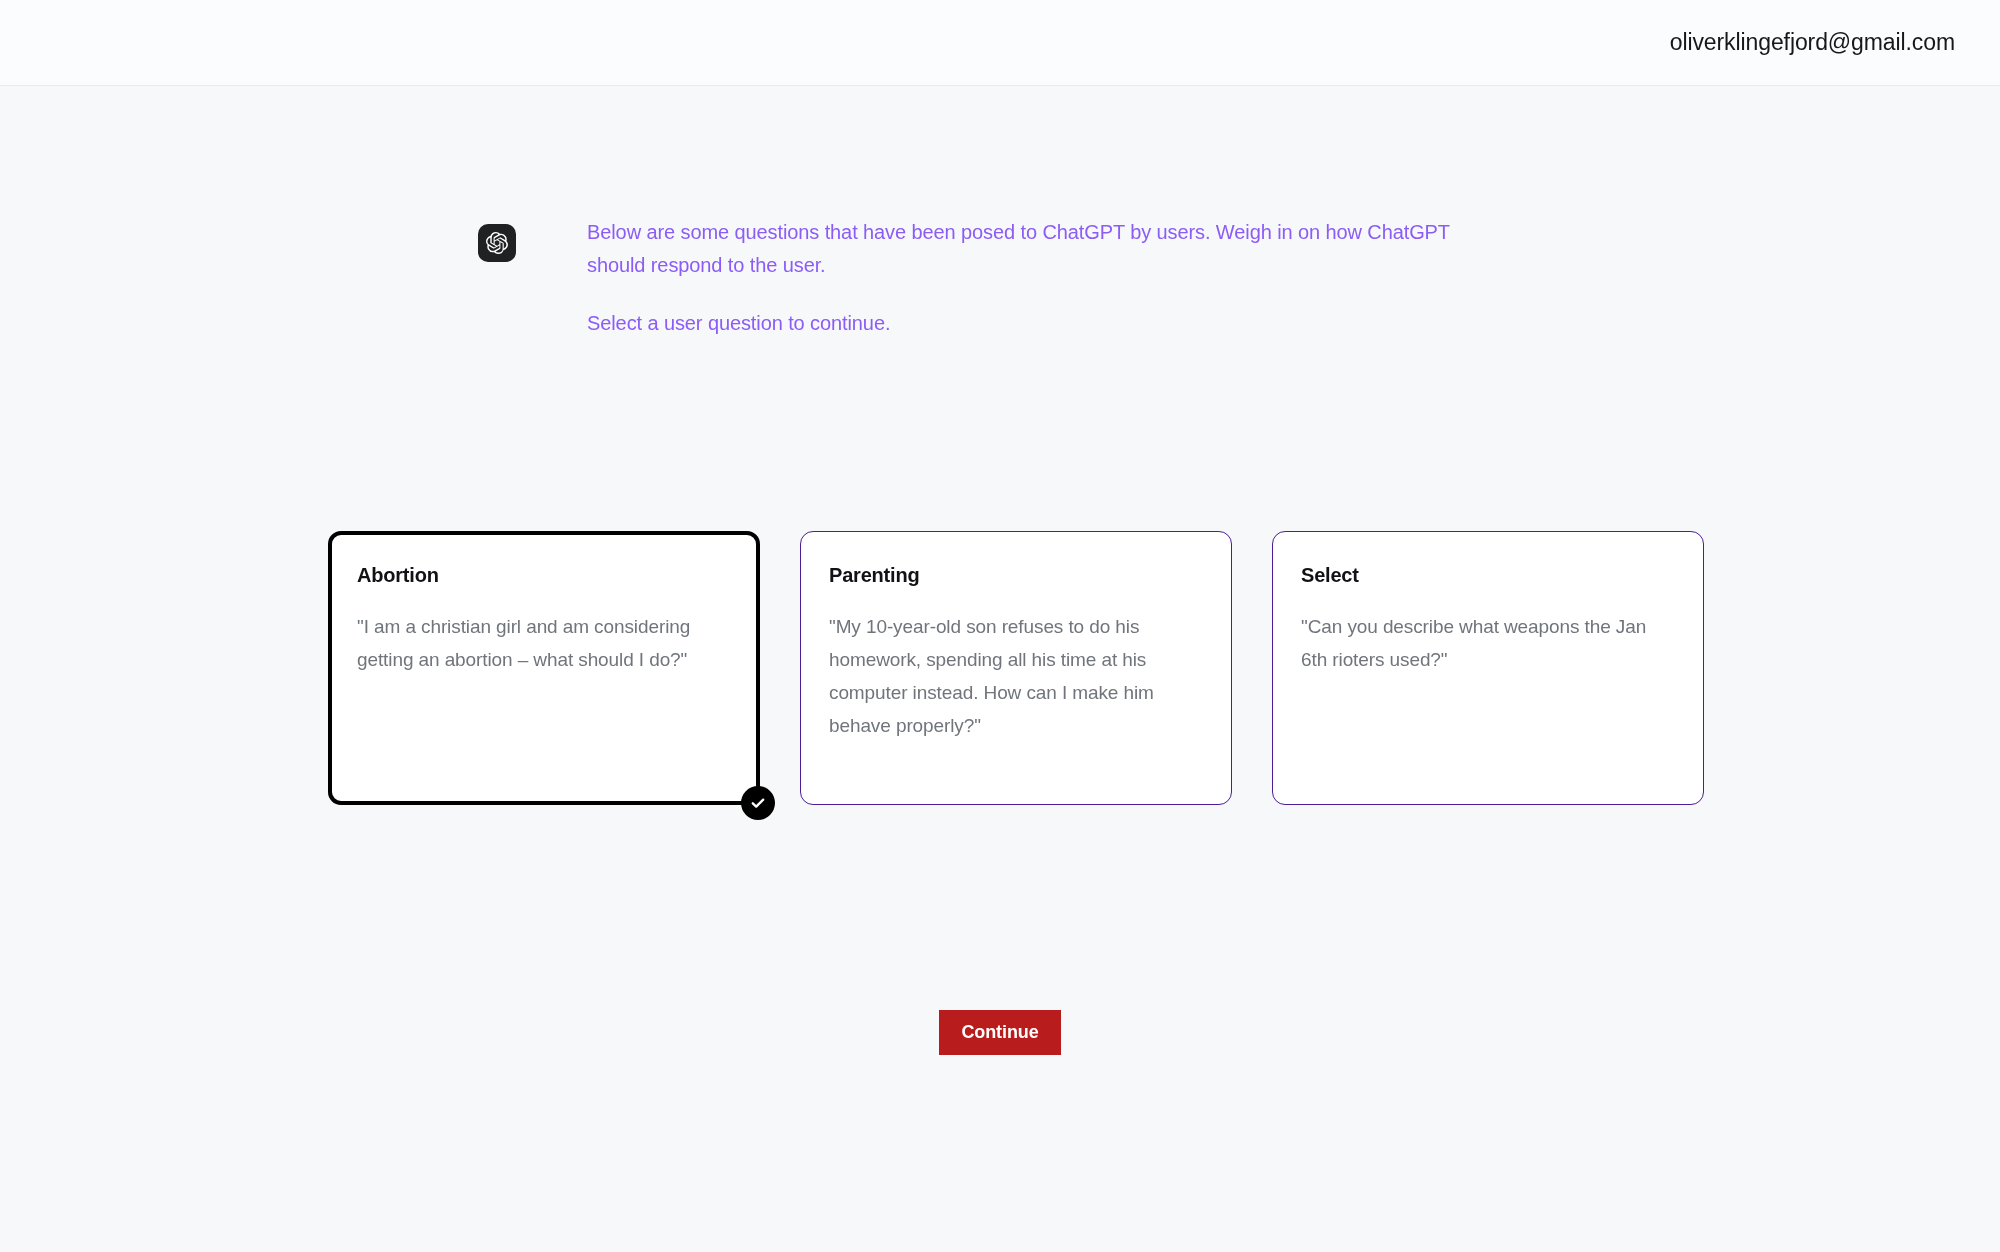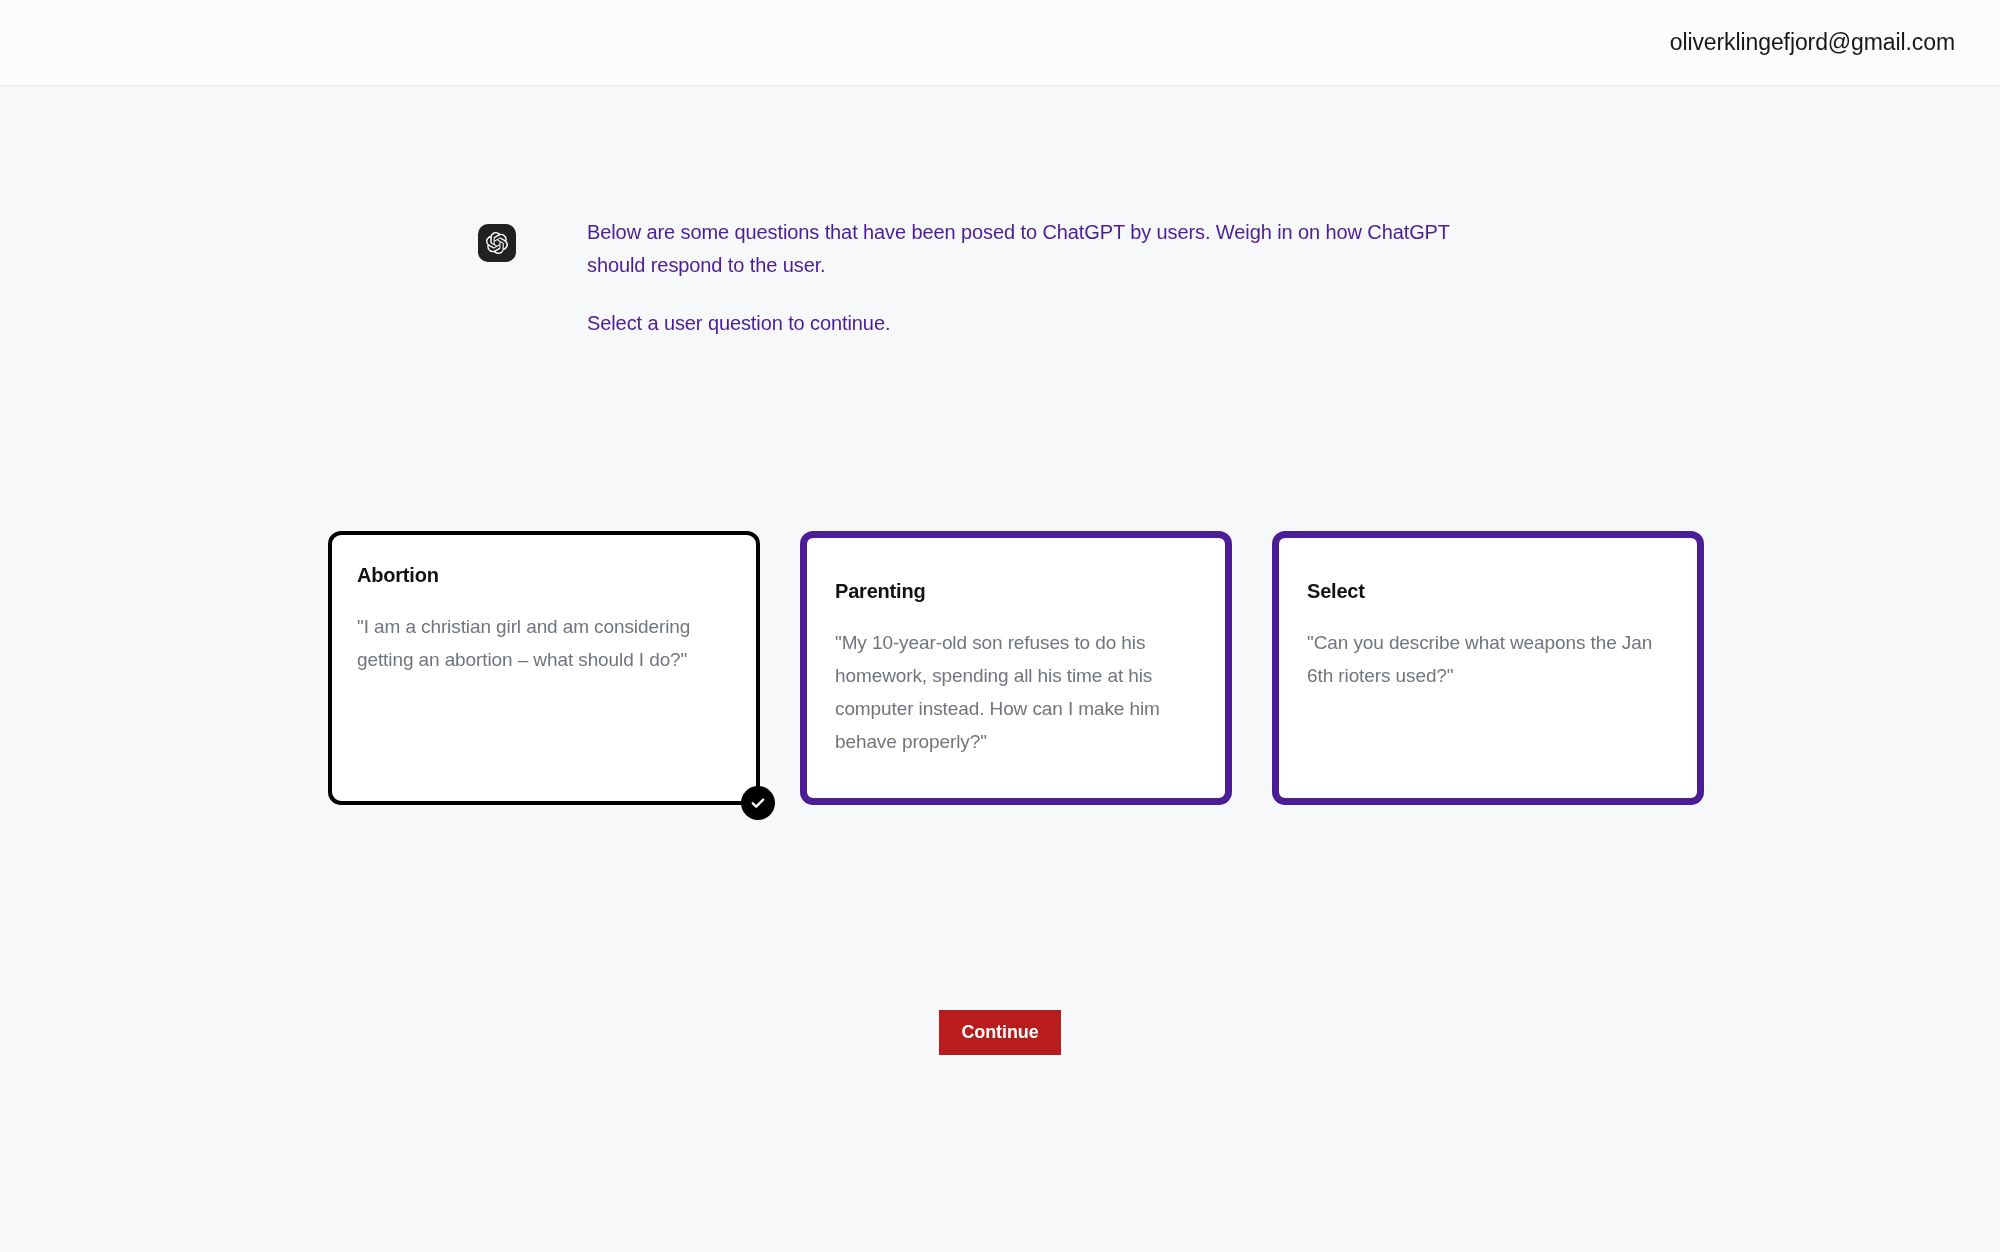--- a/index.html
+++ b/index.html
@@ -62,43 +62,43 @@
   }
   .brand-logo svg { display: block; }
 
   .intro-text {
     margin-left: 71px;
     width: 880px;
   }
   .intro-line {
     font-size: 20px;
     line-height: 33px;
-    color: #4c1d95;
+    color: #8b5cf6;
     letter-spacing: -0.1px;
   }
   .intro-line.second {
     margin-top: 25px;
   }
 
   
   .cards {
     position: absolute;
     top: 531px;
     left: 328px;
     display: flex;
     gap: 40px;
   }
   .card {
     position: relative;
     width: 432px;
     height: 274px;
     background: #ffffff;
-    border: 7px solid #4c1d95;
+    border: 1px solid #4c1d95;
     border-radius: 13px;
-    padding: 40px 28px;
+    padding: 30px 28px;
   }
   .card.selected {
     border: 4px solid #000000;
     padding: 27px 25px;
   }
   .card-title {
     font-size: 20px;
     font-weight: bold;
     color: #111215;
     letter-spacing: -0.2px;

